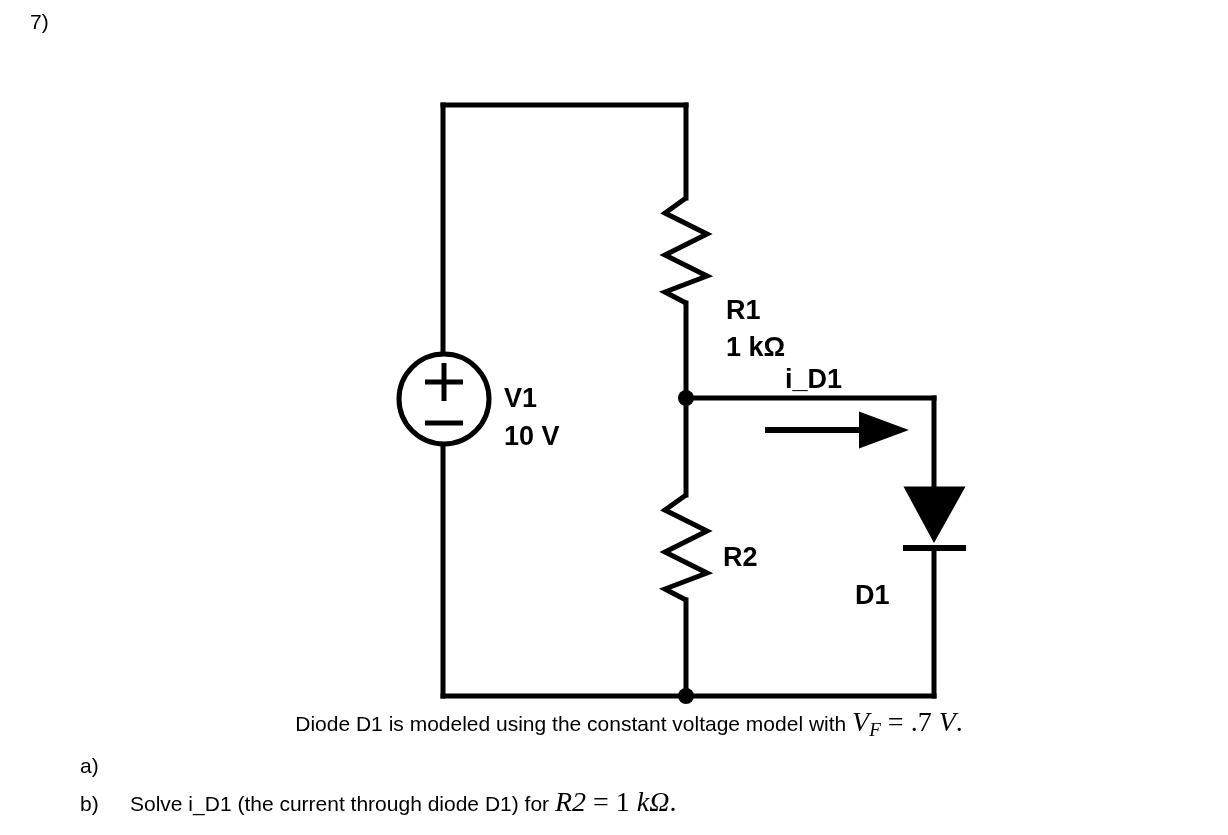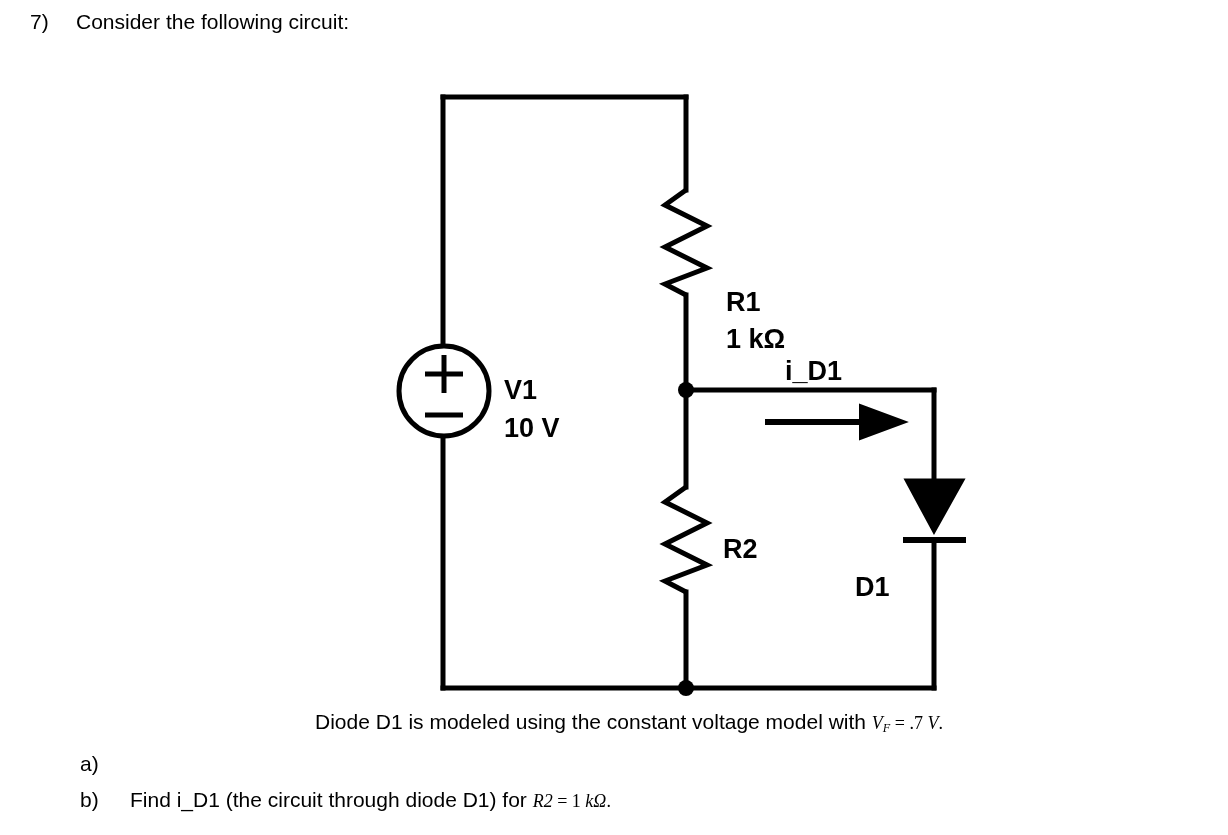--- a/index.html
+++ b/index.html
@@ -29,21 +29,21 @@
   .question-number {
     width: 46px;
     flex: 0 0 46px;
   }
   .question-text { white-space: nowrap; }
 
   
   .circuit-figure {
     position: absolute;
     left: 0;
-    top: 60px;
+    top: 68px;
     width: 1228px;
     height: 650px;
   }
   .circuit-figure svg {
     display: block;
   }
   .lbl {
     font-family: "Liberation Sans", sans-serif;
     font-weight: bold;
     font-size: 27px;
@@ -72,34 +72,33 @@
     width: 50px;
     flex: 0 0 50px;
     padding-left: 80px;
     box-sizing: content-box;
   }
   .list-text { white-space: nowrap; }
 
   .math {
     font-family: "Liberation Serif", serif;
     font-style: italic;
-    font-size: 18px;
+    font-size: 28px;
   }
   .math .up { font-style: normal; }
   .math sub {
     font-size: 0.68em;
     vertical-align: -0.28em;
   }
 </style>
 </head>
 <body>
 
 <div class="question-line">
   <span class="question-number">7)</span>
-  <span class="question-text">Consider the following circuit:</span>
 </div>
 
 <div class="circuit-figure">
   <svg width="1228" height="650" viewBox="0 0 1228 650" xmlns="http://www.w3.org/2000/svg">
 
     <g stroke="#000000" stroke-width="5" fill="none" stroke-linecap="square">
 
       <path d="M 443 37 L 686 37"></path>
 
       <path d="M 443 37 L 443 285"></path>
@@ -166,16 +165,16 @@
   <div class="prose-center">
     <span>Diode D1 is modeled using the constant voltage model with </span><span class="math"><span>V</span><sub>F</sub><span class="up"> = </span><span class="up">.7</span>&nbsp;<span>V</span><span class="up">.</span></span>
   </div>
 
   <div class="list-row">
     <span class="list-marker">a)</span>
   </div>
 
   <div class="list-row">
     <span class="list-marker">b)</span>
-    <span class="list-text"><span>Find i_D1 (the circuit through diode D1) for </span><span class="math"><span>R2</span><span class="up"> = </span><span class="up">1</span>&nbsp;<span>kΩ</span><span class="up">.</span></span></span>
+    <span class="list-text"><span>Solve i_D1 (the current through diode D1) for </span><span class="math"><span>R2</span><span class="up"> = </span><span class="up">1</span>&nbsp;<span>kΩ</span><span class="up">.</span></span></span>
   </div>
 
 </div>
 
 </body></html>

